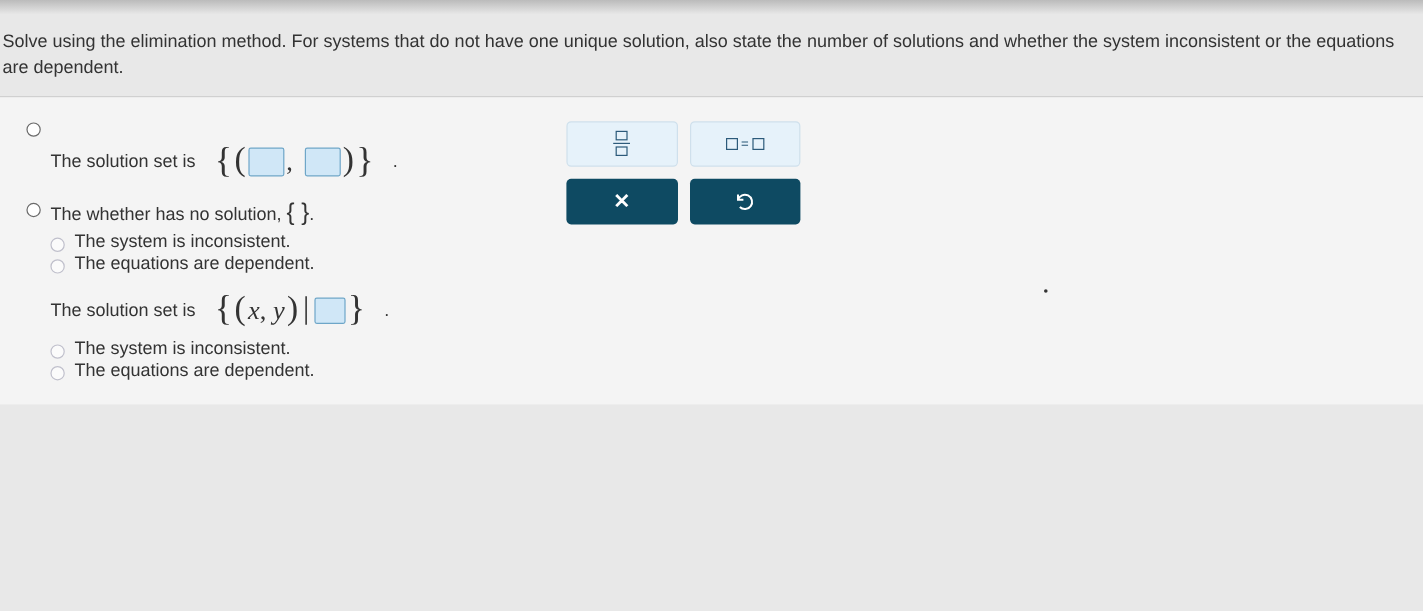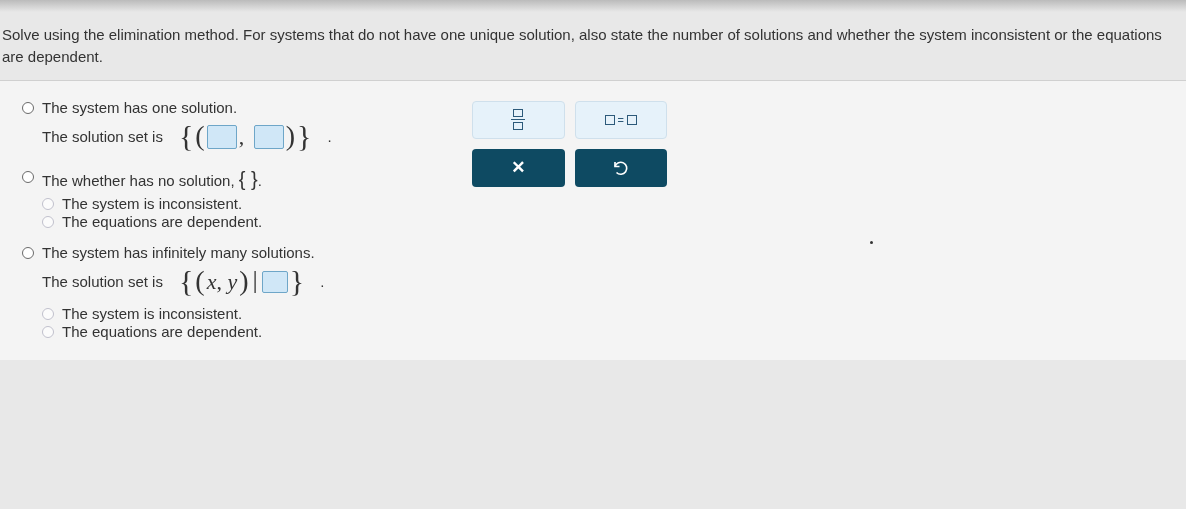--- a/index.html
+++ b/index.html
@@ -63,21 +63,21 @@
       display: flex;
       align-items: center;
       gap: 16px;
       flex-wrap: wrap;
       font-size: 15px;
       margin-top: 2px;
     }
     .suboptions { margin-left: 20px; margin-top: 2px; }
     .subopt {
       display: flex;
-      align-items: flex-start;
+      align-items: flex-end;
       gap: 8px;
       margin-bottom: 1px;
       font-size: 15px;
     }
     .mathset {
       font-family: "Times New Roman", serif;
       font-size: 22px;
       display: inline-flex;
       align-items: center;
       gap: 2px;
@@ -144,21 +144,20 @@
   <div class="instructions">Solve using the elimination method. For systems that do not have one unique solution, also state the number of solutions and whether the system inconsistent or the equations are dependent.</div>
 </div>
 
 <div class="answer-panel">
 
   <div class="options">
 
     <div class="opt-group">
       <div class="opt-head">
         <span class="radio"></span>
-        <span class="opt-label">The system has one solution.</span>
       </div>
       <div class="opt-sub">
         <span>The solution set is </span>
         <span class="mathset">
           <span class="brace">{</span><span class="paren">(</span><span class="input-box"></span><span class="comma">,</span>&nbsp;<span class="input-box"></span><span class="paren">)</span><span class="brace">}</span>
         </span>
         <span>.</span>
       </div>
     </div>
 
@@ -175,24 +174,20 @@
           <span>The system is inconsistent.</span>
         </div>
         <div class="subopt">
           <span class="subradio"></span>
           <span>The equations are dependent.</span>
         </div>
       </div>
     </div>
 
     <div class="opt-group" style="margin-bottom:6px">
-      <div class="opt-head">
-        <span class="radio"></span>
-        <span class="opt-label">The system has infinitely many solutions.</span>
-      </div>
       <div class="opt-sub">
         <span>The solution set is </span>
         <span class="mathset italic">
           <span class="brace" style="font-style:normal">{</span>
             <span class="paren" style="font-style:normal">(</span>
             <span>x<span style="font-style:normal">,</span> y</span>
             <span class="paren" style="font-style:normal">)</span>
             <span class="vbar" style="font-style:normal">|</span>
             <span class="input-box sm"></span>
             <span class="brace" style="font-style:normal">}</span>

